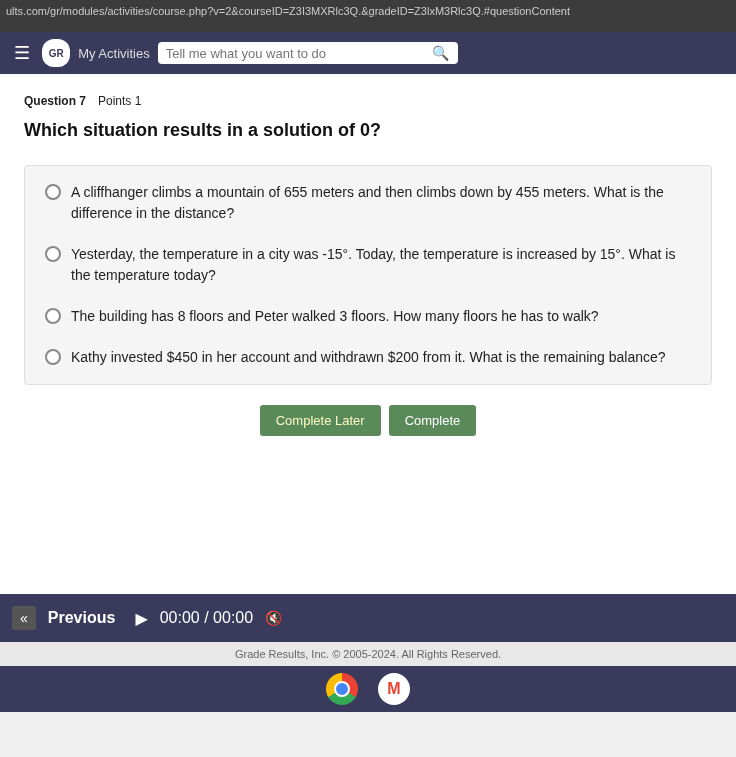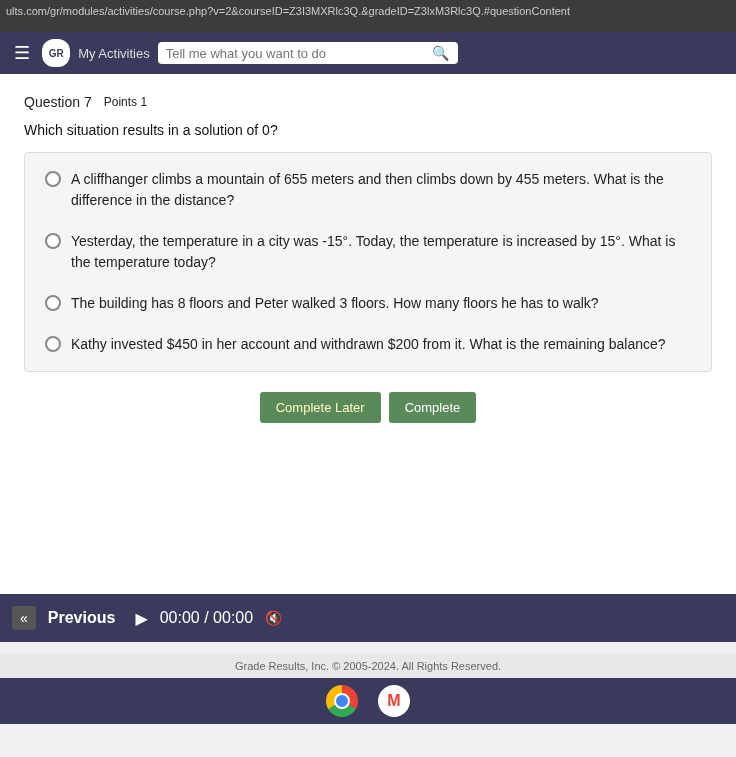--- a/index.html
+++ b/index.html
@@ -86,34 +86,34 @@
       min-height: 520px;
     }
 
     .question-header {
       display: flex;
       align-items: center;
       gap: 12px;
       margin-bottom: 12px;
     }
     .question-label {
-      font-weight: normal;
-      font-size: 14px;
+      font-weight: bold;
+      font-size: 12px;
       color: #222;
     }
     .points-label {
       font-size: 12px;
       color: #222;
     }
 
     .question-text {
-      font-size: 14px;
-      font-weight: normal;
+      font-size: 18px;
+      font-weight: bold;
       color: #111;
-      margin-bottom: 14px;
+      margin-bottom: 24px;
     }
 
     
     .options-container {
       background: #f5f5f5;
       border: 1px solid #ddd;
       border-radius: 4px;
       padding: 16px 20px;
       display: flex;
       flex-direction: column;
@@ -213,21 +213,20 @@
       cursor: pointer;
     }
 
     
     .footer {
       background: #e8e8e8;
       text-align: center;
       padding: 6px;
       font-size: 11px;
       color: #666;
-      margin-top: 12px;
     }
 
     
     .taskbar {
       background: #3a3a5c;
       height: 46px;
       display: flex;
       align-items: center;
       justify-content: center;
       gap: 20px;

